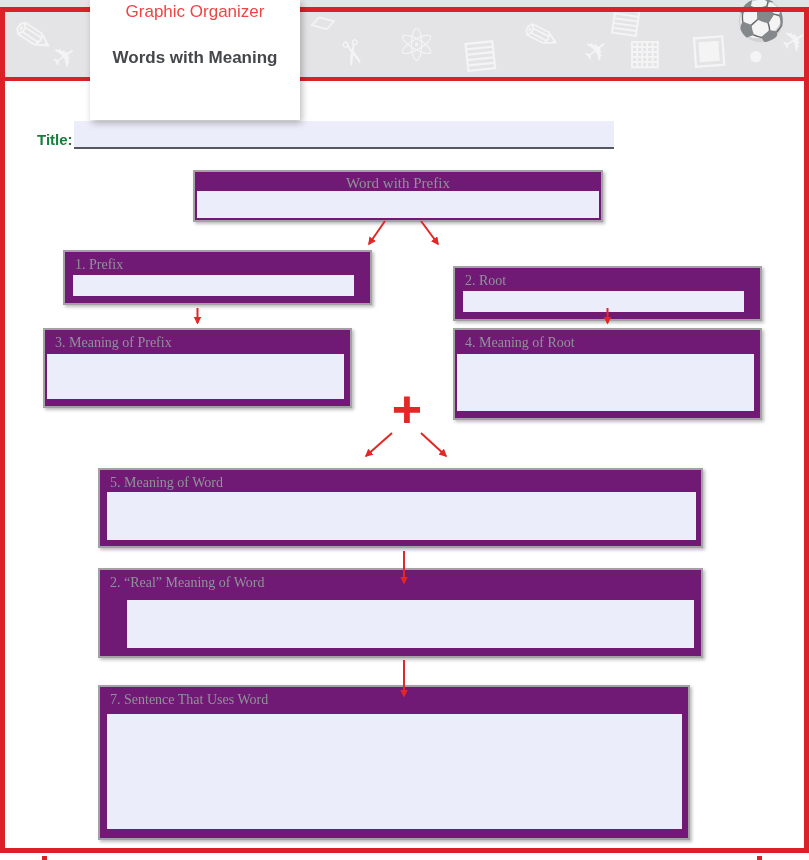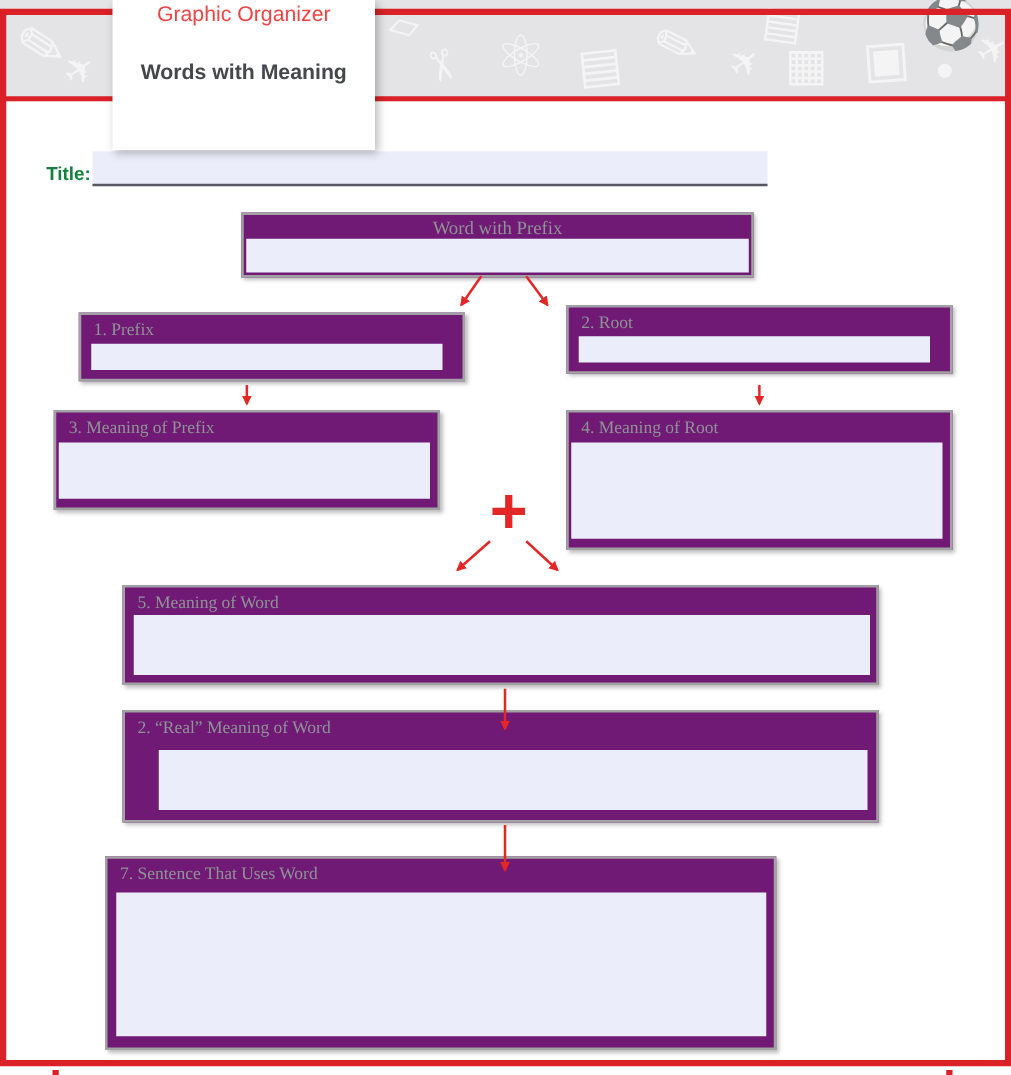--- a/index.html
+++ b/index.html
@@ -29,30 +29,30 @@
   
   .gbox{position:absolute;background:#701a75;border:2px solid #a2a2a4;box-sizing:border-box;
         box-shadow:2px 2px 3px rgba(110,110,110,0.45);z-index:2;font-family:Liberation Serif, serif;}
   .gbox .lbl{position:absolute;left:10px;top:5px;font-size:14px;color:#8f9397;white-space:nowrap;}
   .gbox .lbl.center{left:0;width:100%;text-align:center;top:3px;font-size:15px;}
   .fill{position:absolute;background:#ebeefa;font-size:14px;color:#3c3e43;}
 
   #box-word{left:193px;top:170px;width:410px;height:52px;}
   #box-word .fill{left:2px;right:2px;top:19px;bottom:2px;}
   #box-1{left:43px;top:250px;width:309px;height:55px;margin-left:20px;}
-  #box-2{left:453px;top:244px;width:309px;height:55px;}
+  #box-2{left:453px;top:266px;width:309px;height:55px;}
   #box-1 .fill,#box-2 .fill{left:8px;right:16px;top:23px;bottom:7px;}
   #box-3{left:43px;top:328px;width:309px;height:80px;}
-  #box-4{left:453px;top:328px;width:309px;height:112px;}
+  #box-4{left:453px;top:328px;width:309px;height:92px;}
   #box-3 .fill,#box-4 .fill{left:2px;right:6px;top:24px;bottom:7px;}
   #box-5{left:98px;top:468px;width:605px;height:80px;}
   #box-5 .fill{left:7px;right:5px;top:22px;bottom:6px;}
   #box-6{left:98px;top:568px;width:605px;height:90px;}
   #box-6 .fill{left:27px;right:7px;top:30px;bottom:8px;}
-  #box-7{left:84px;top:685px;width:537px;height:155px;}
+  #box-7{left:98px;top:685px;width:592px;height:155px;}
   #box-7 .fill{left:7px;right:6px;top:27px;bottom:9px;}
 
   
   #plus-sign{position:absolute;left:383px;top:381px;width:48px;height:56px;line-height:56px;
              text-align:center;font-size:52px;font-weight:bold;color:#e22726;z-index:3;}
 
   
   #arrows{position:absolute;left:0;top:0;width:809px;height:860px;z-index:4;pointer-events:none;}
 
   

